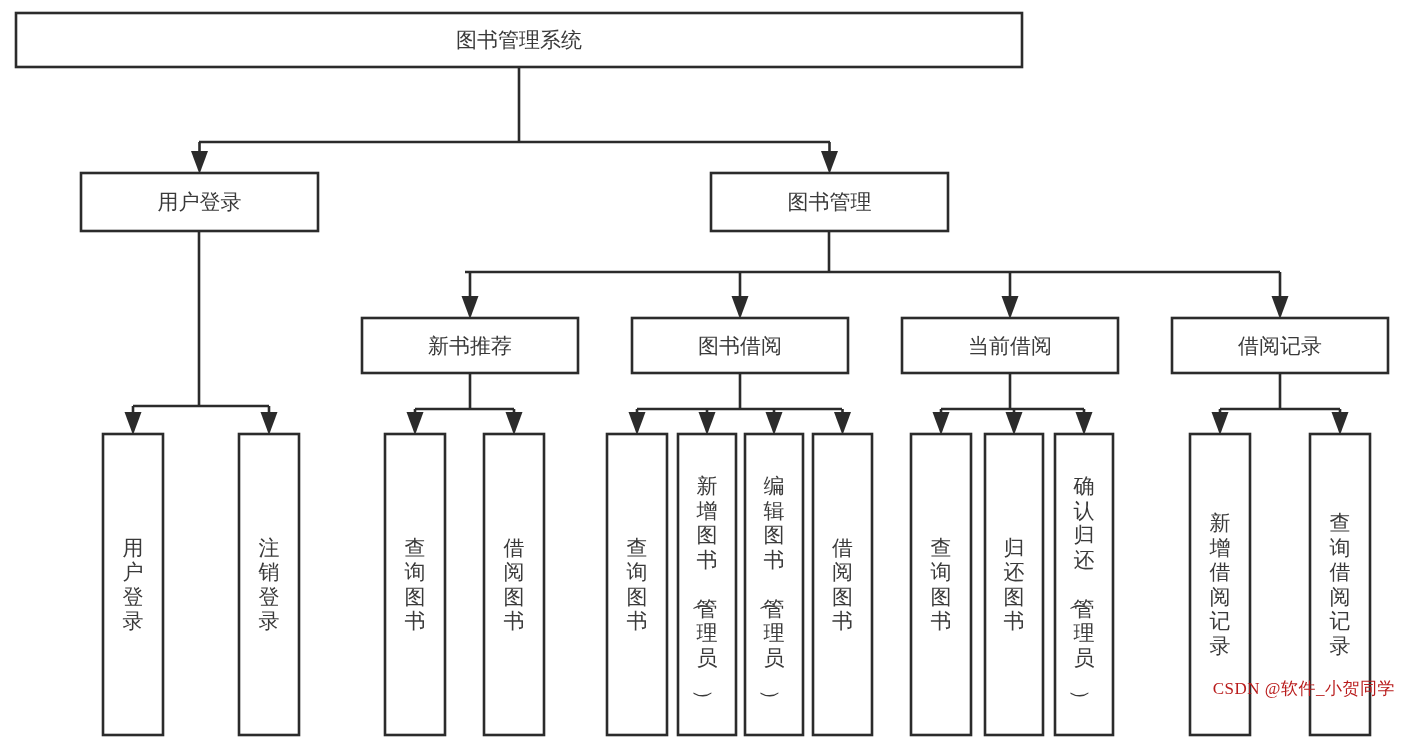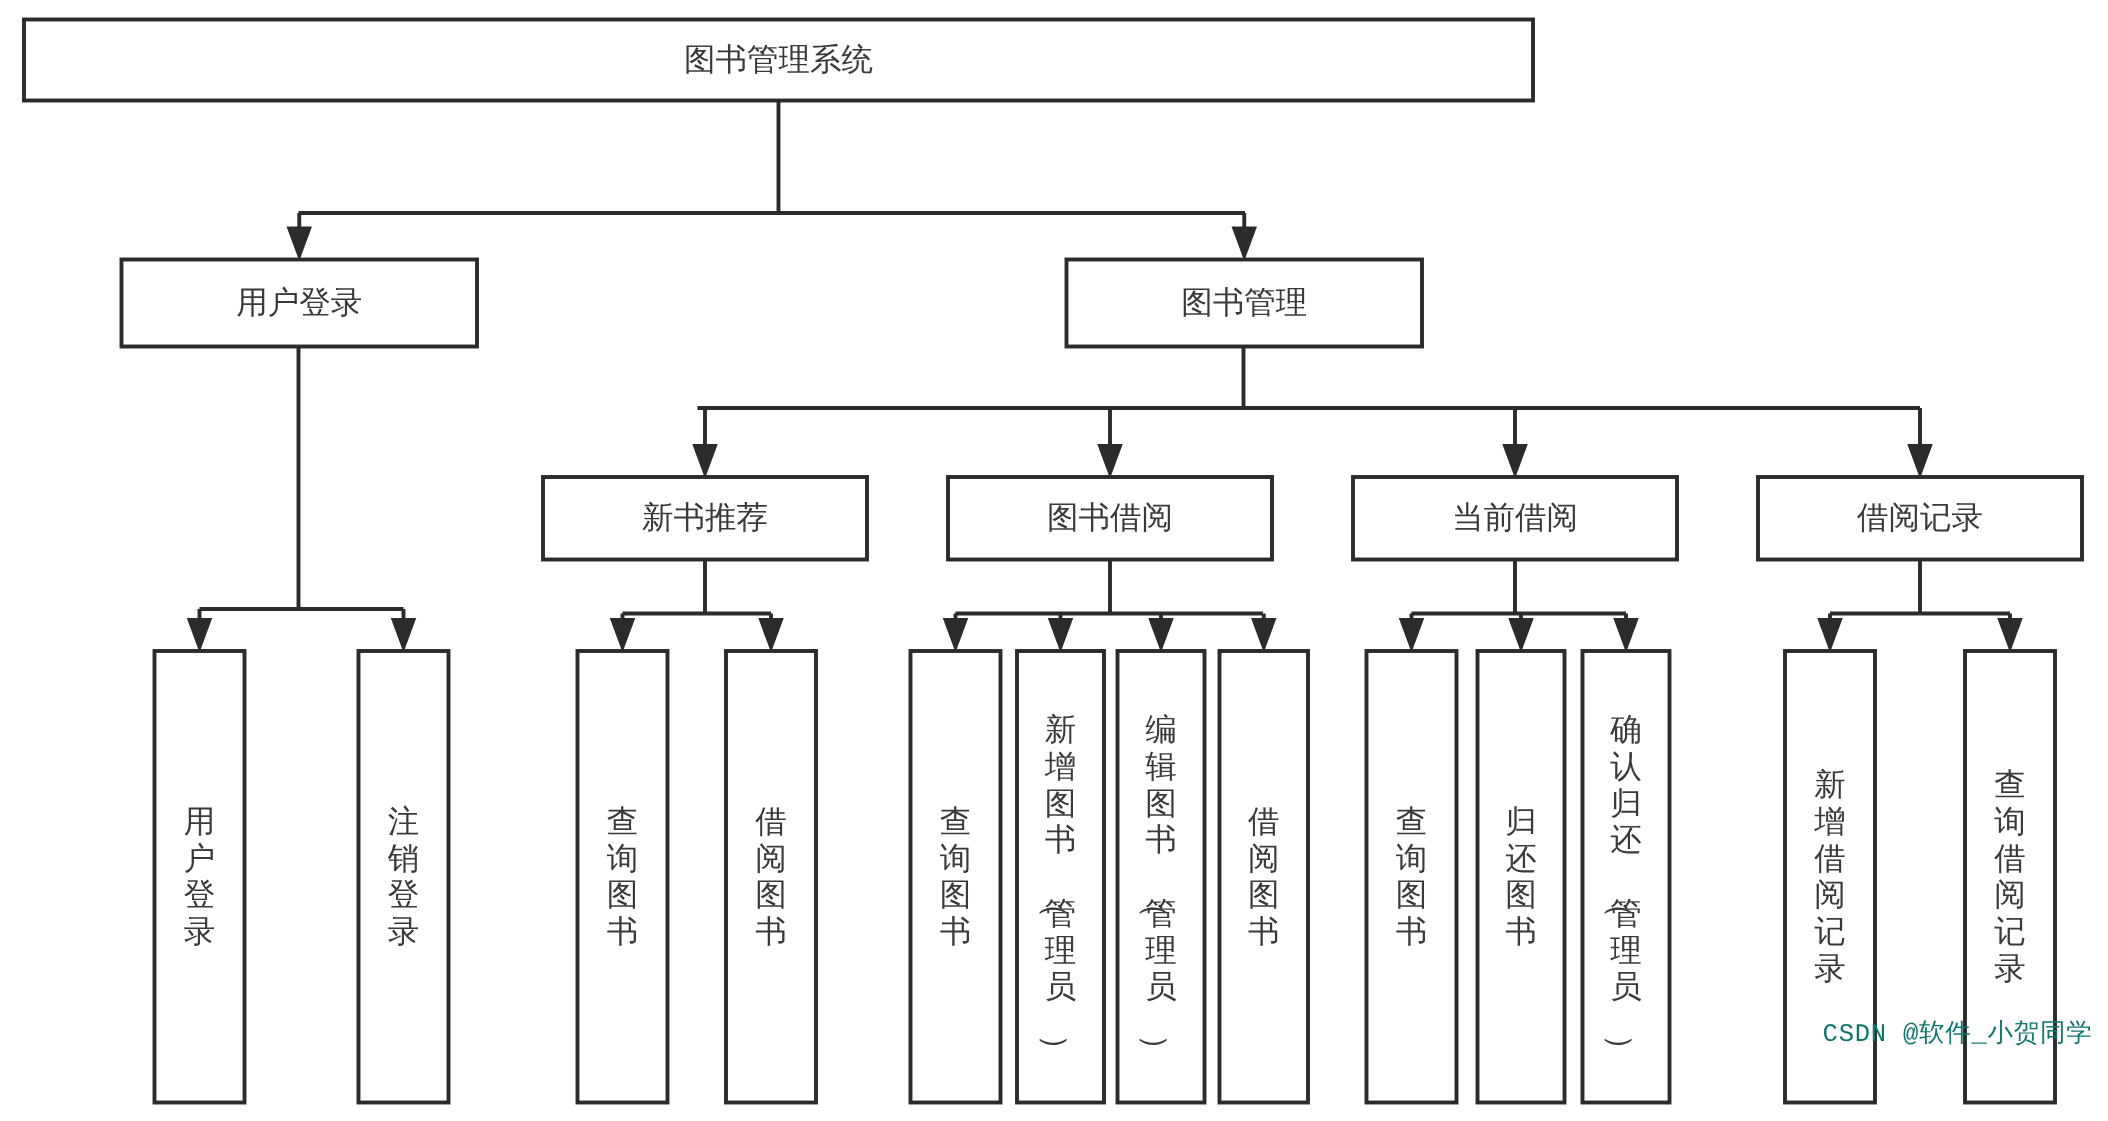--- a/index.html
+++ b/index.html
@@ -51,23 +51,23 @@
   .node-label-vertical {
     fill: #3a3a3a;
     font-family: "DejaVu Sans", "Liberation Sans", sans-serif;
     font-size: 21px;
     text-anchor: middle;
   }
   .watermark-text {
     position: absolute;
     right: 10px;
     bottom: 6px;
-    font-family: Liberation Mono, monospace;
+    font-family: Liberation Serif, serif;
     font-size: 17px;
-    color: #0f766e;
+    color: #b91c1c;
     white-space: nowrap;
     letter-spacing: 0.5px;
     pointer-events: none;
   }
 </style>
 </head>
 <body>
 
 <div id="diagram-root">
   <svg class="diagram" viewBox="0 0 1405 747" xmlns="http://www.w3.org/2000/svg">

